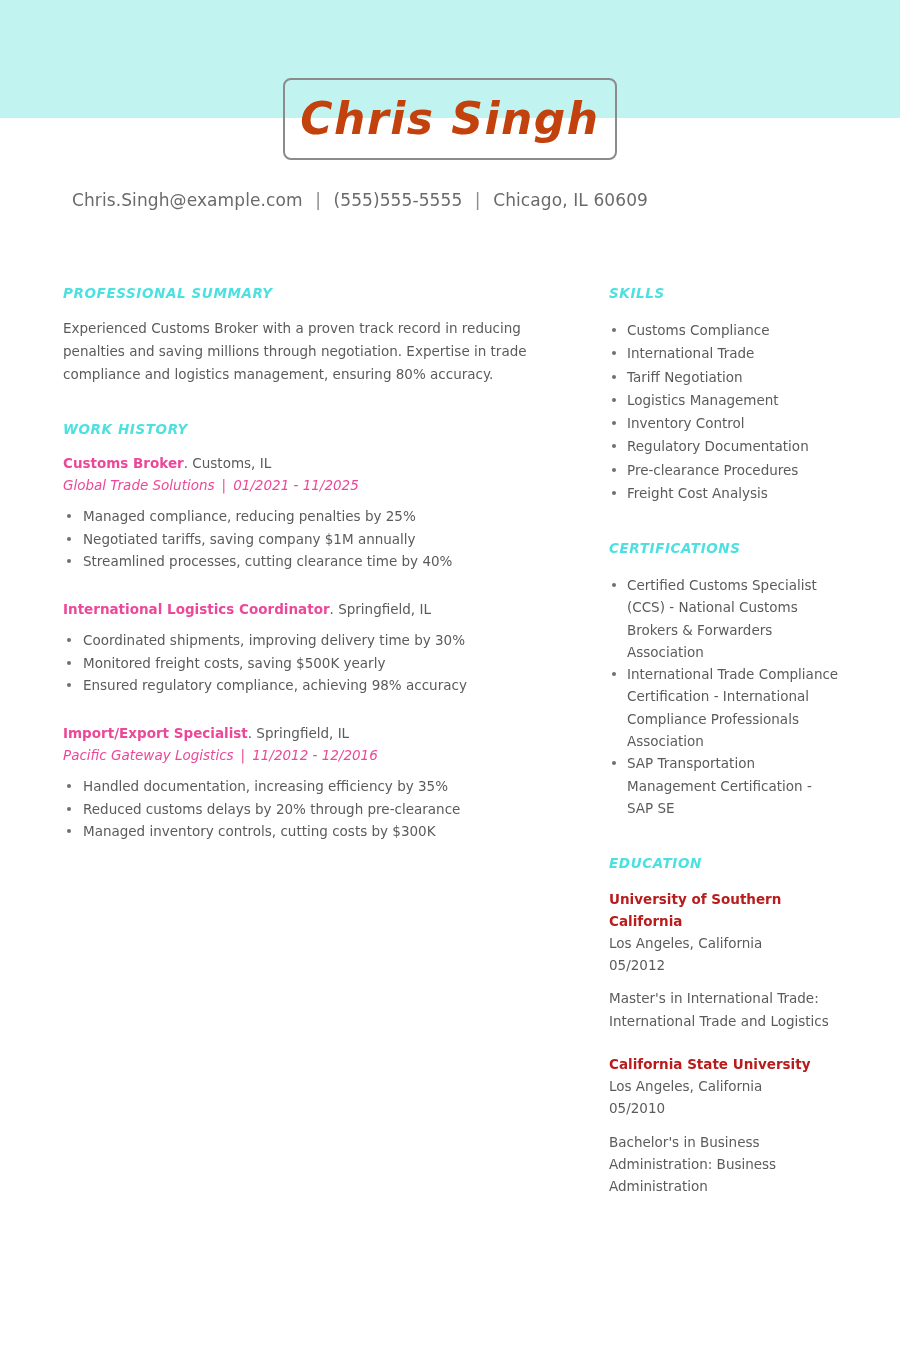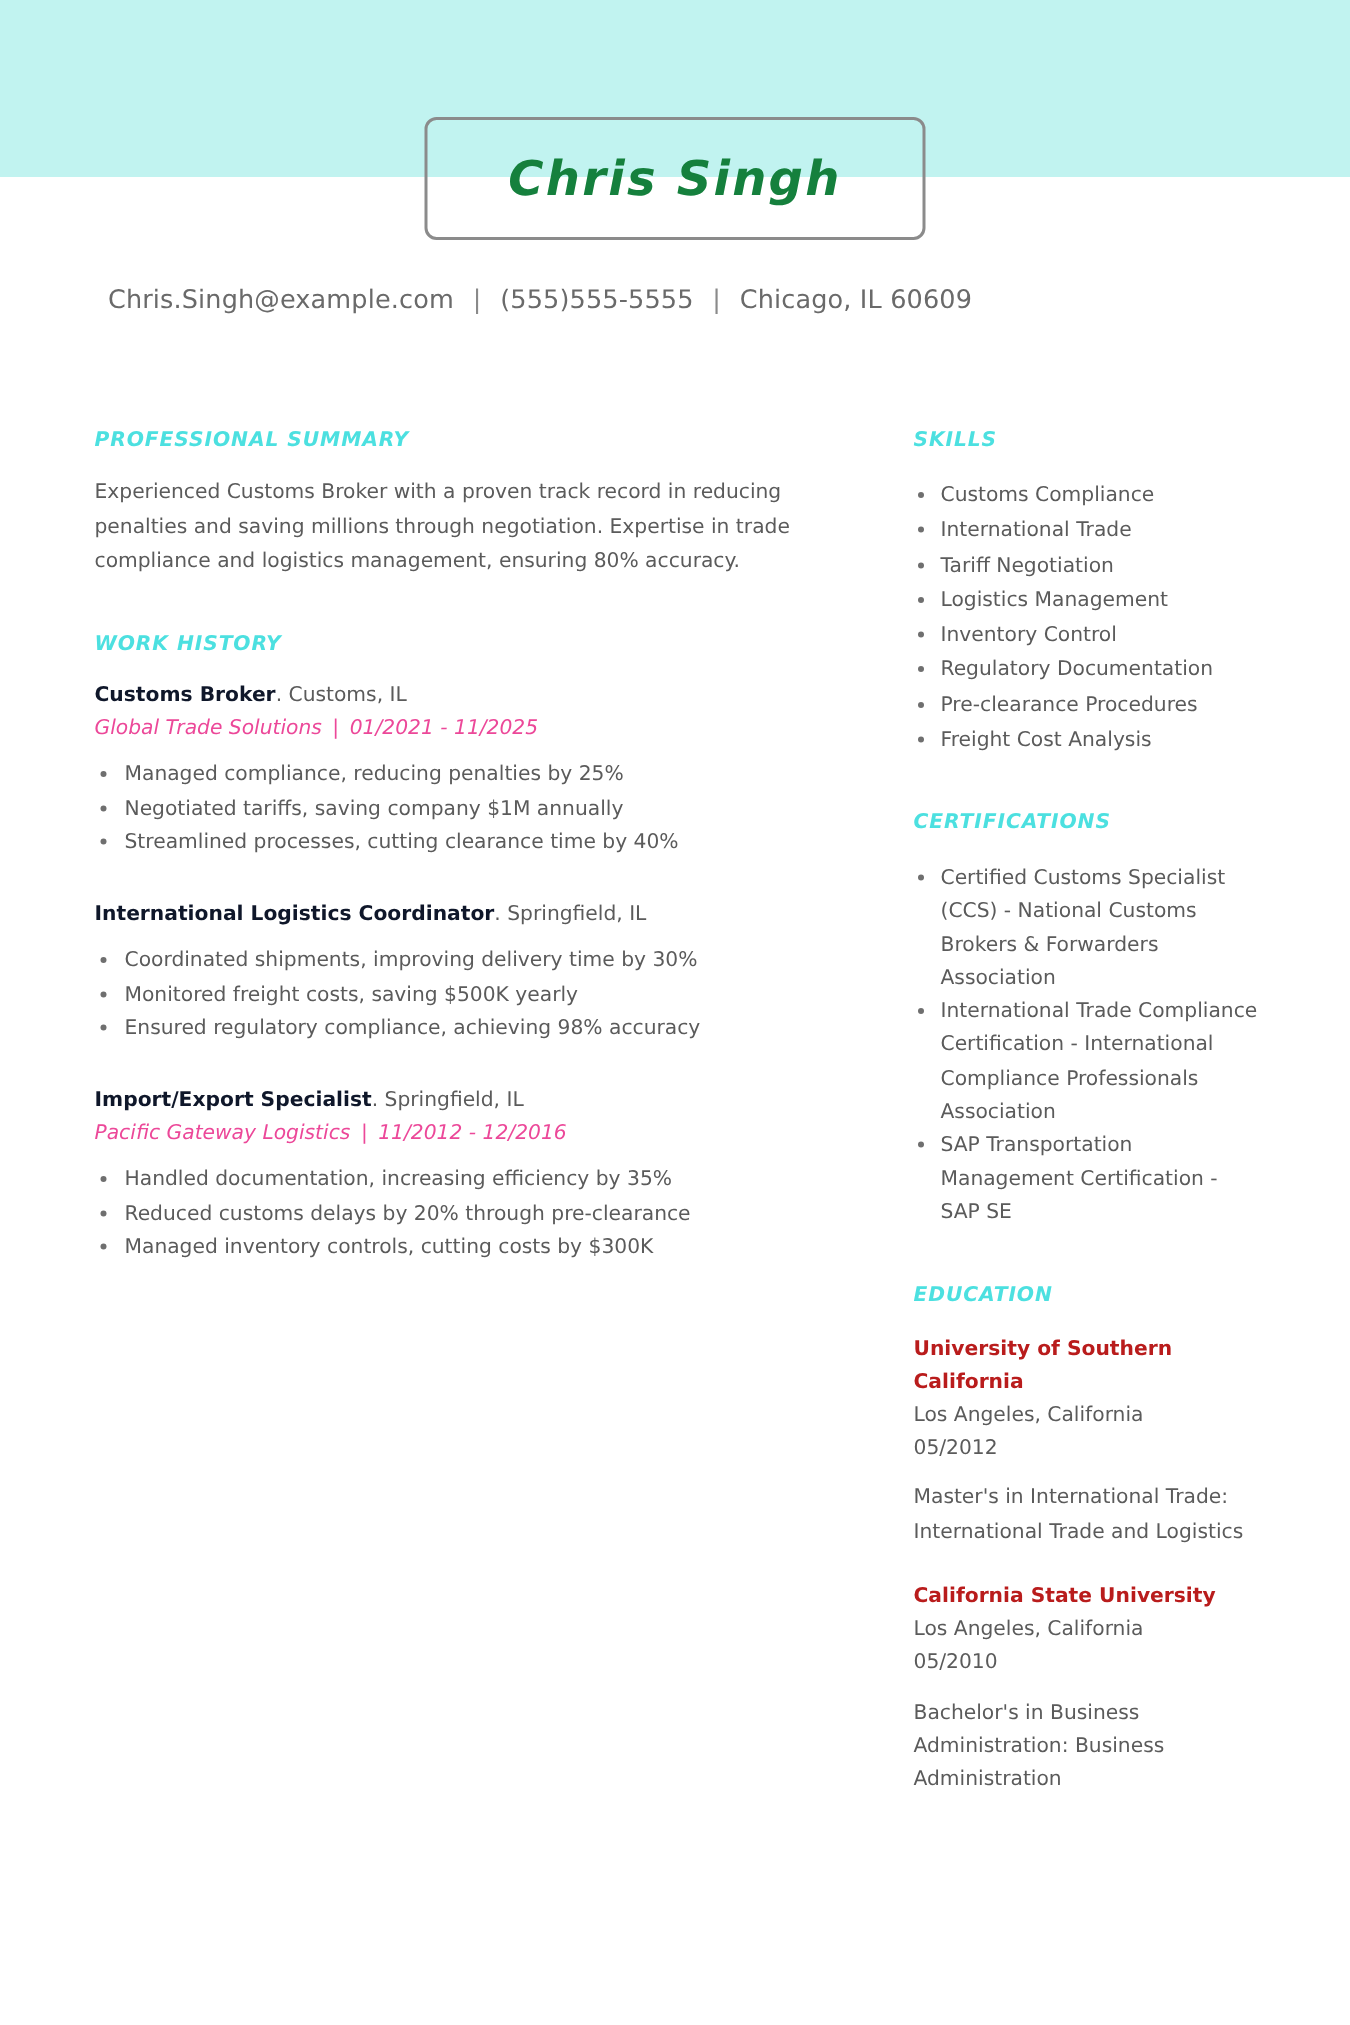--- a/index.html
+++ b/index.html
@@ -33,24 +33,24 @@
     border: 2px solid #8b8b8b;
     border-radius: 8px;
     background: transparent;
     box-sizing: border-box;
     display: flex;
     align-items: center;
     justify-content: center;
   }
   .name-text {
     font-family: "DejaVu Sans", sans-serif;
-    font-size: 32px;
+    font-size: 44px;
     font-style: italic;
     font-weight: bold;
-    color: #15803d;
+    color: #c2410c;
     letter-spacing: 1.5px;
     white-space: nowrap;
     line-height: 1;
   }
   .contact-line {
     position: absolute;
     left: 0;
     top: 190px;
     width: 720px;
     text-align: center;
@@ -108,21 +108,21 @@
   
   .job { margin-bottom: 26px; }
   .job:last-child { margin-bottom: 0; }
   .job-title-line {
     font-size: 13.5px;
     line-height: 1.62;
     color: #4a4a4a;
   }
   .job-title {
     font-weight: bold;
-    color: #0f172a;
+    color: #ec4899;
   }
   .job-location {
     font-weight: normal;
     color: #5b5b5b;
   }
   .job-meta-line {
     font-size: 13.5px;
     font-style: italic;
     line-height: 1.62;
     color: #ec4899;

